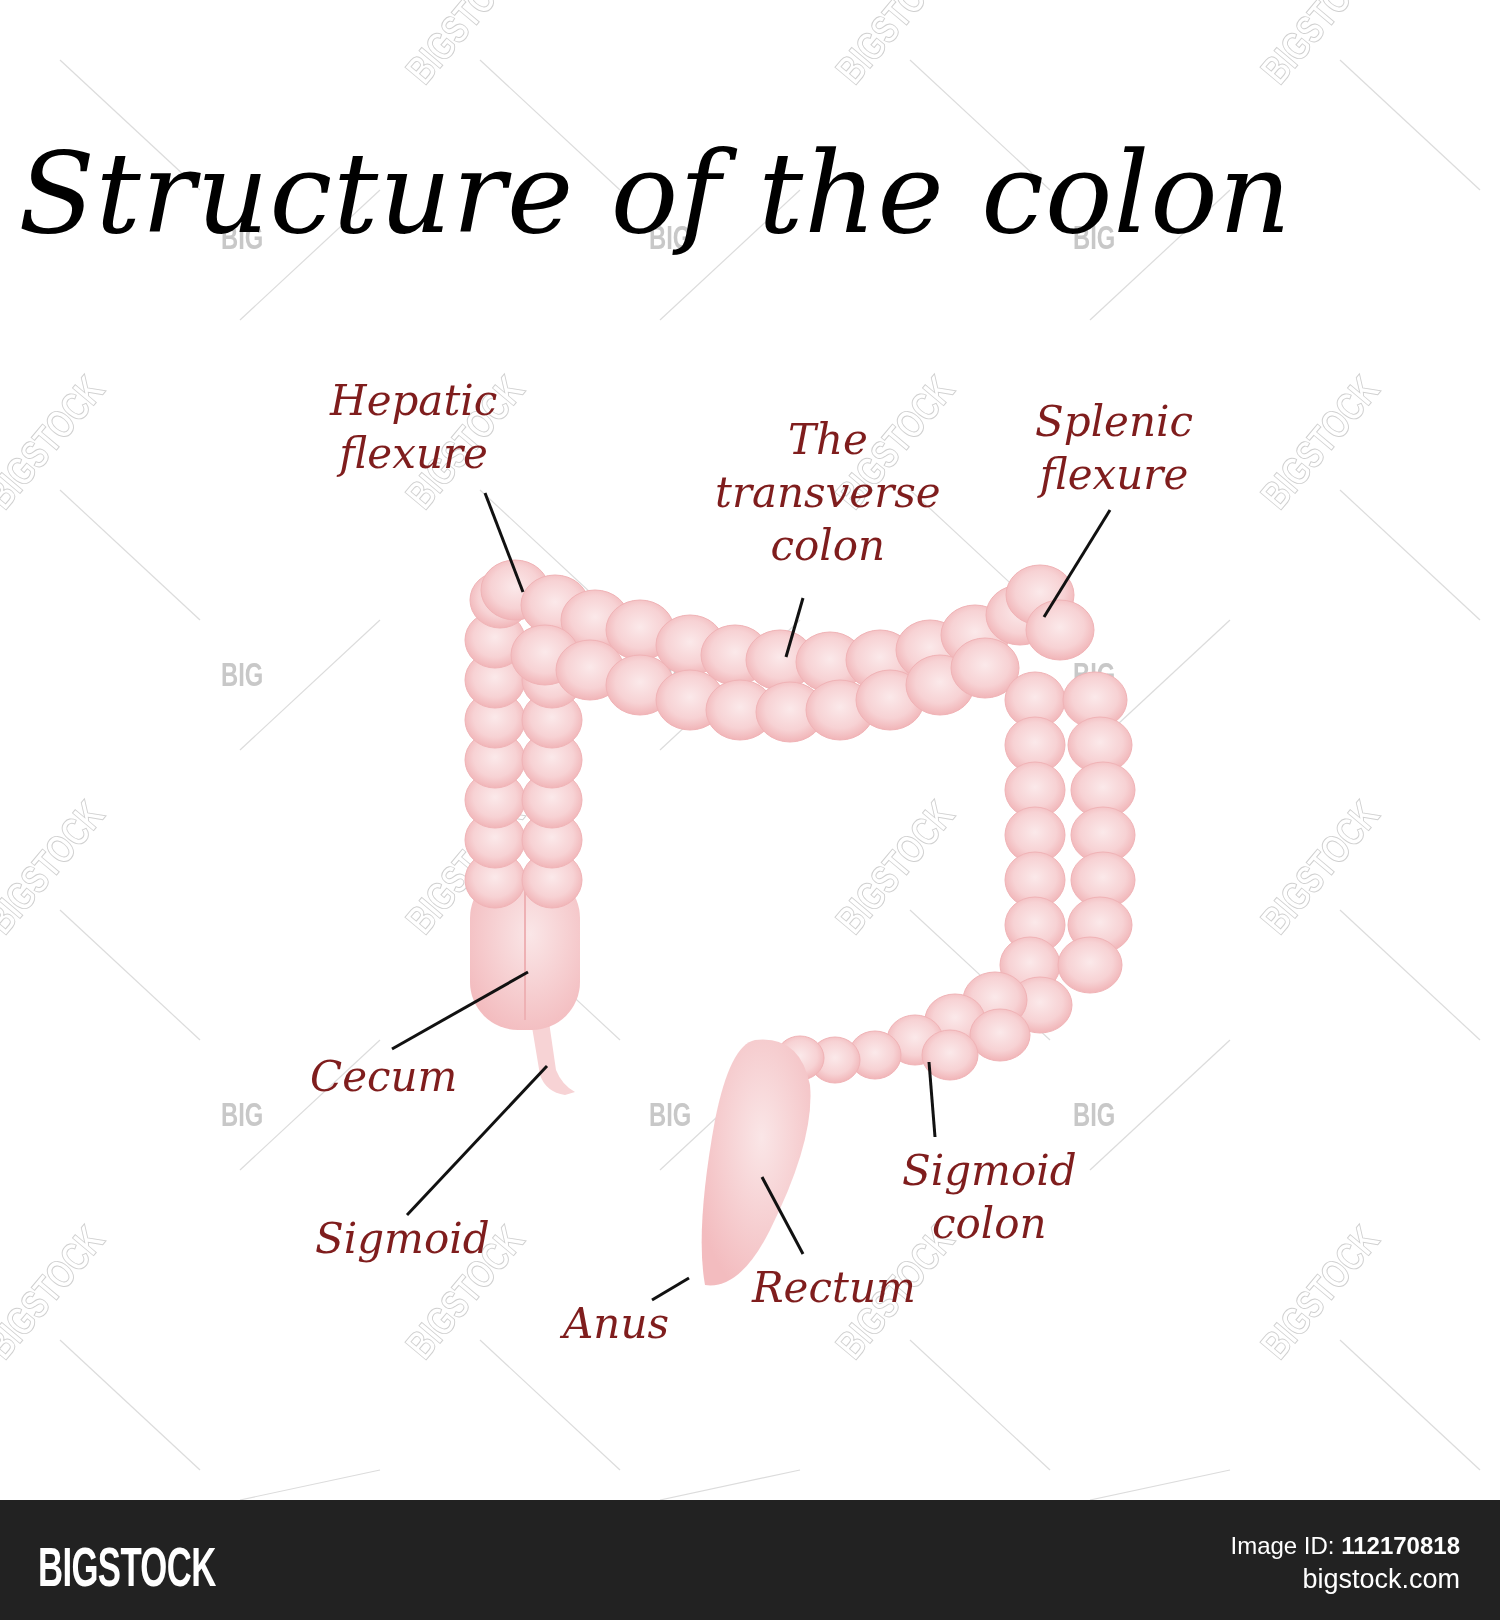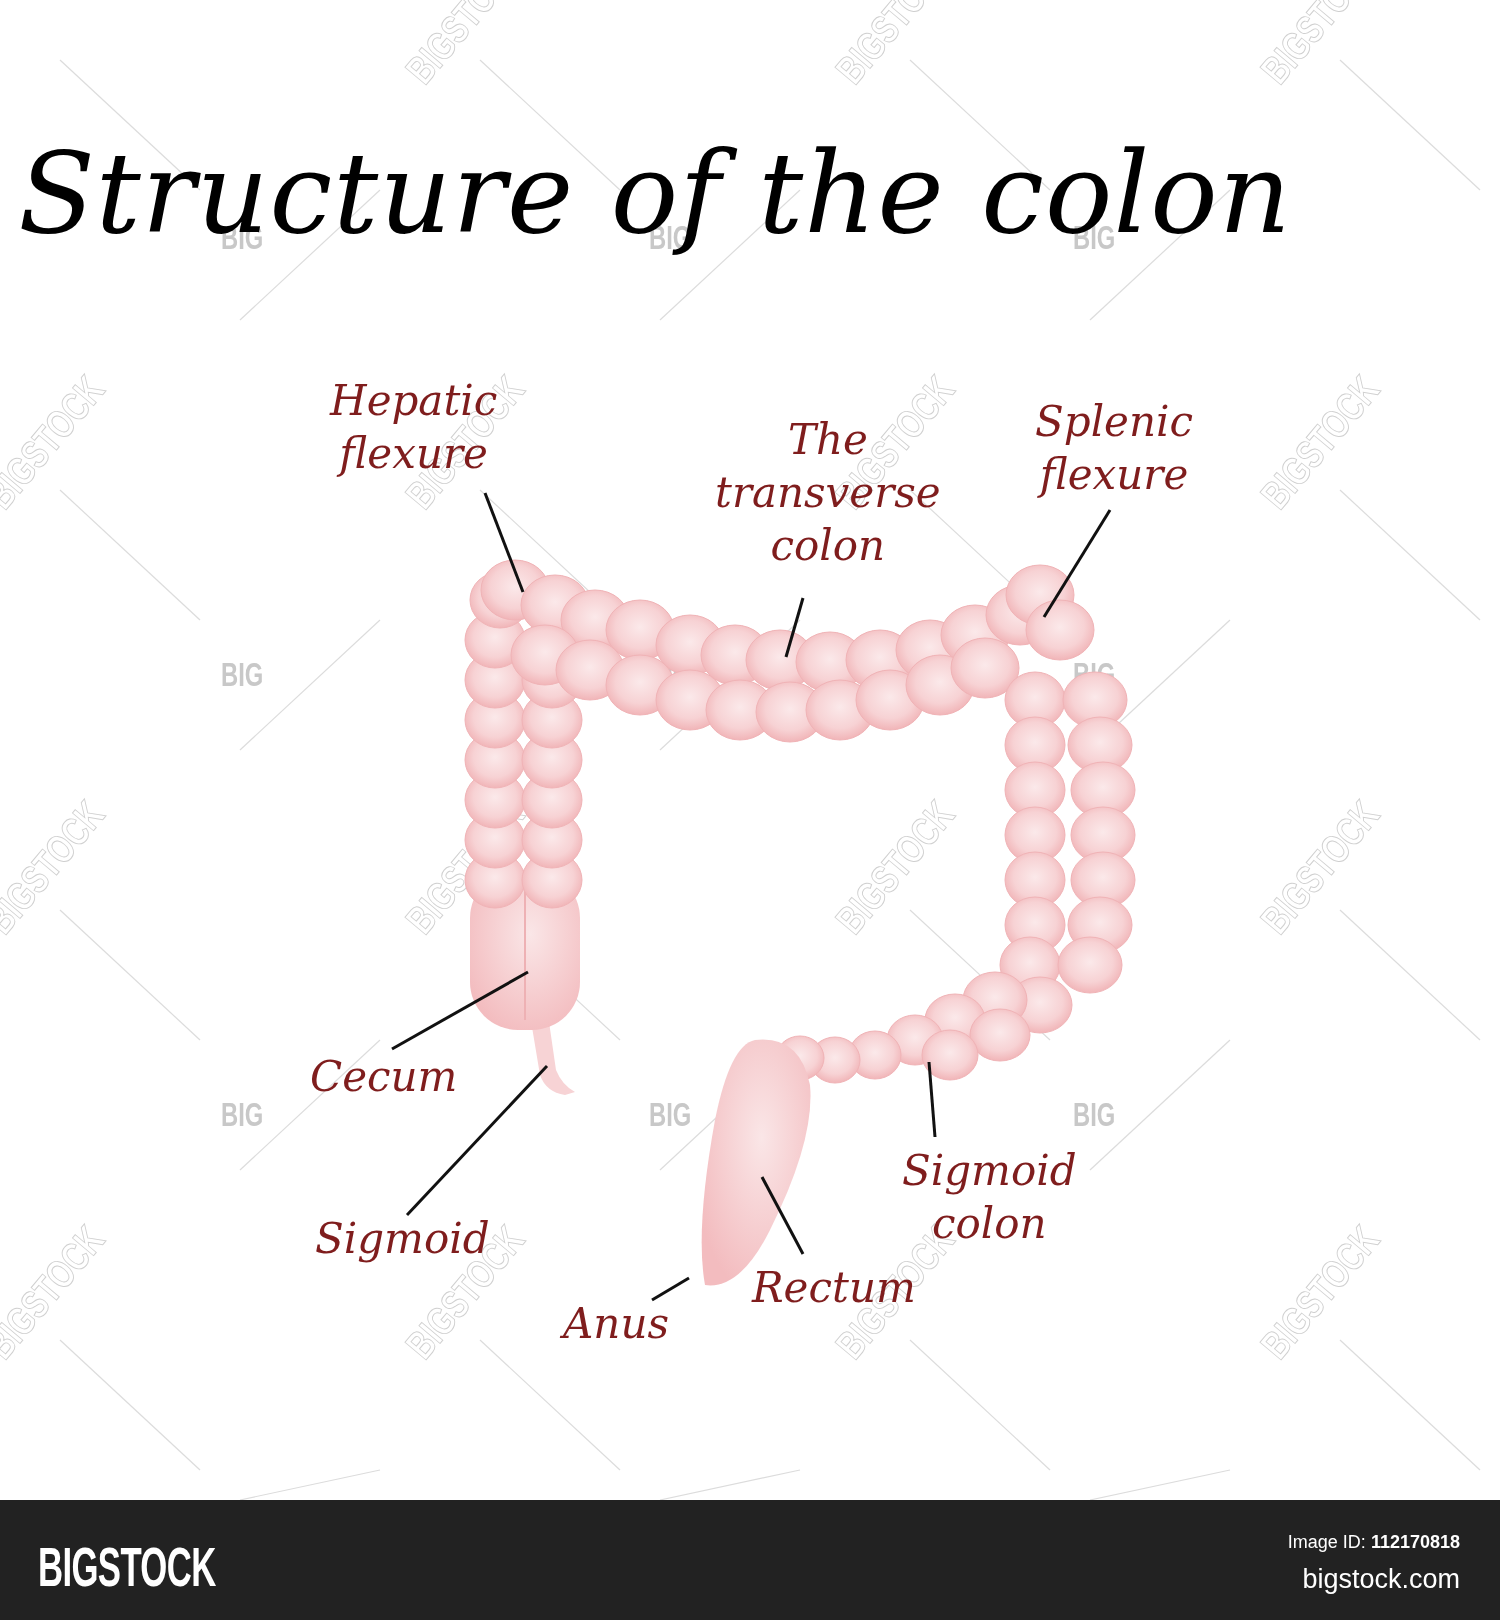--- a/index.html
+++ b/index.html
@@ -5,21 +5,21 @@
   html, body { margin:0; padding:0; }
   body { width:1500px; height:1620px; background:#ffffff; position:relative; overflow:hidden; font-family:"DejaVu Serif", serif; }
   .stage { position:absolute; left:0; top:0; width:1500px; height:1500px; background:#fff; }
   .title { position:absolute; left:0; top:128px; width:1310px; text-align:center; font-size:112px; font-style:italic; color:#000; letter-spacing:1px; }
   .label { position:absolute; font-size:42px; font-style:italic; color:#7f1d1d; text-align:center; line-height:53px; white-space:pre; }
   svg.diagram { position:absolute; left:0; top:0; }
   .wm-big { position:absolute; font-family:"Liberation Sans", sans-serif; font-size:34px; font-weight:bold; color:#c8c8c8; transform:scaleX(0.7); }
   .wm-stock { position:absolute; font-family:"Liberation Sans", sans-serif; font-size:40px; font-weight:bold; color:transparent; -webkit-text-stroke:1px #d0d0d0; transform:rotate(-50deg) scaleX(0.75); }
   .footer { position:absolute; left:0; top:1500px; width:1500px; height:120px; background:#222222; color:#fff; }
   .footer-logo { position:absolute; left:38px; top:34px; font-family:"Liberation Sans", sans-serif; font-weight:bold; font-size:56px; letter-spacing:-1px; transform:scaleX(0.62); transform-origin:left top; color:#fff; }
-  .footer-id { position:absolute; right:40px; top:32px; font-family:"Liberation Sans", sans-serif; font-size:18px; color:#fff; text-align:right; }
+  .footer-id { position:absolute; right:40px; top:32px; font-family:"Liberation Sans", sans-serif; font-size:24px; color:#fff; text-align:right; }
   .footer-id b { font-weight:bold; }
   .footer-url { position:absolute; right:40px; top:64px; font-family:"Liberation Sans", sans-serif; font-size:27px; color:#fff; }
 </style>
 </head>
 <body>
 
 <div class="stage">
 
   <svg class="diagram" width="1500" height="1500">
     <g stroke="#dcdcdc" stroke-width="1.2">

